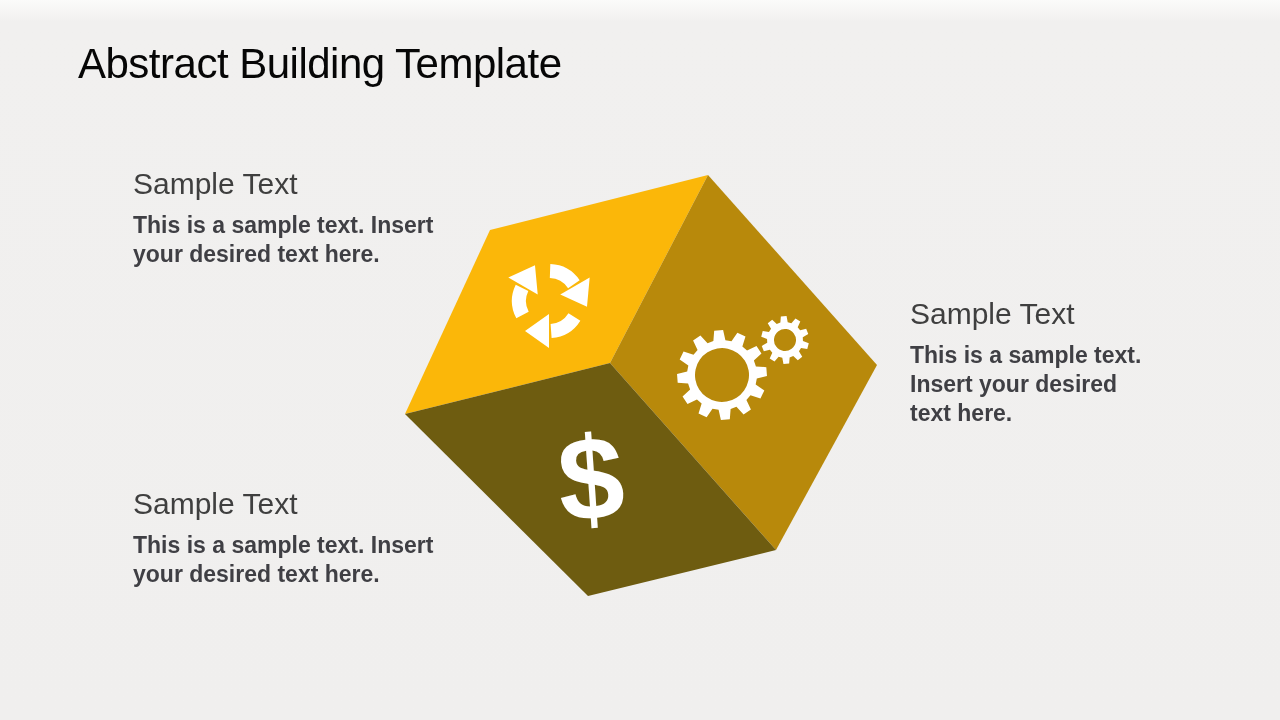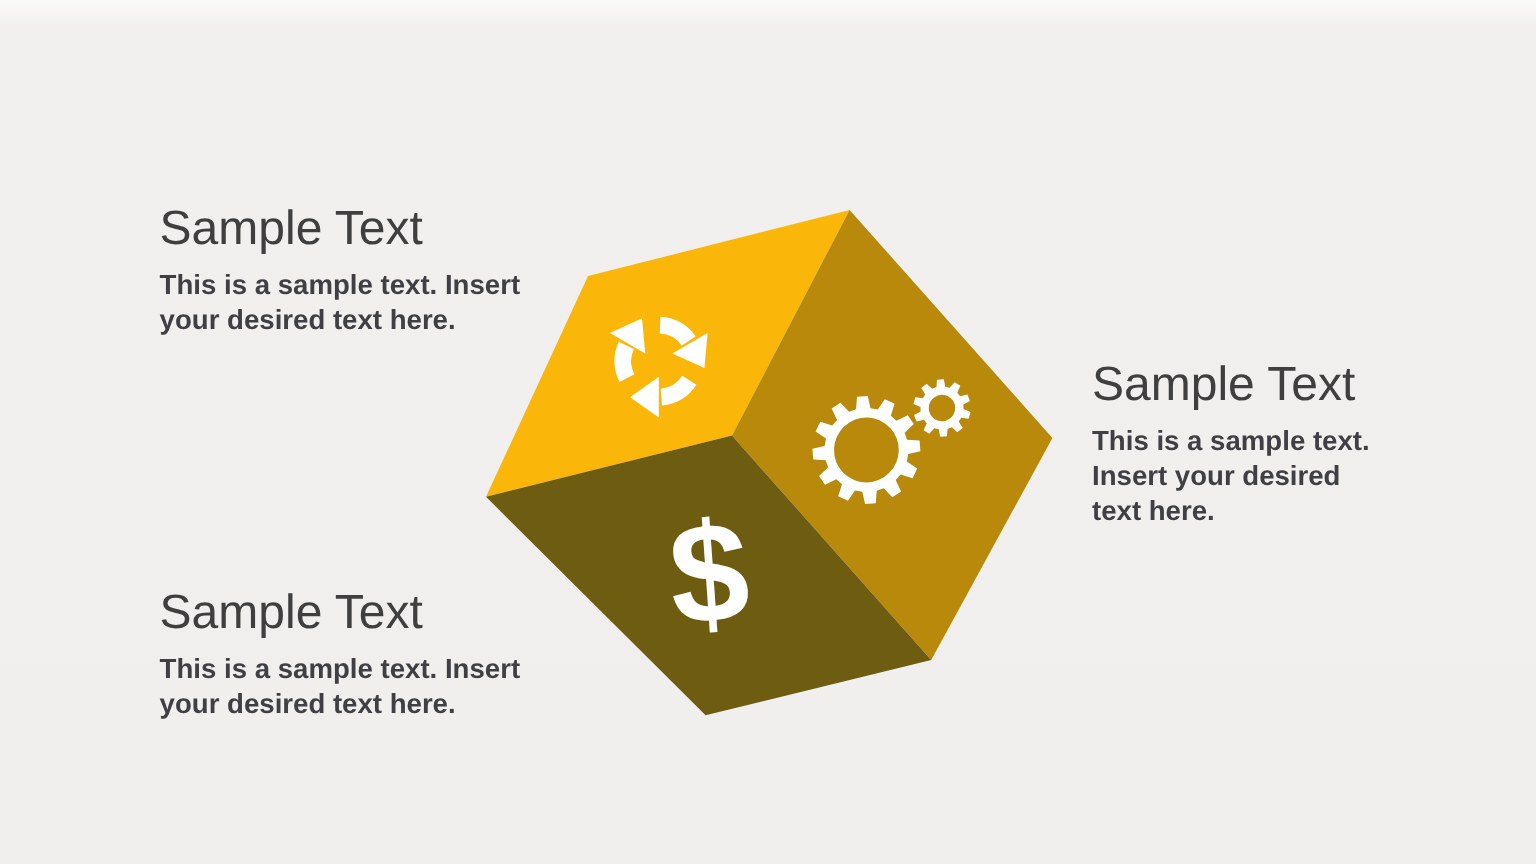--- a/index.html
+++ b/index.html
@@ -7,40 +7,41 @@
   .slide{
     position:relative;width:1280px;height:720px;overflow:hidden;
     background:linear-gradient(180deg,#fbfbfa 0%,#f1f0ef 3%,#f0efee 100%);
   }
   .slide-title{
     position:absolute;left:78px;top:40px;margin:0;
     font-size:42px;font-weight:400;color:#060606;letter-spacing:-0.5px;
   }
   .text-block{position:absolute;}
   .text-block h2{
-    margin:0 0 9px 0;font-size:40px;font-weight:400;color:#3f3f3f;line-height:1.2;
+    margin:0 0 9px 0;font-size:30px;font-weight:400;color:#3f3f3f;line-height:1.2;
   }
   .text-block p{
     margin:0;font-size:23px;font-weight:700;color:#3f3f44;line-height:29px;
   }
   .tb-top-left{left:133px;top:166px;width:310px;}
   .tb-bottom-left{left:133px;top:486px;width:310px;}
   .tb-right{left:910px;top:296px;width:240px;}
   .cube-svg{position:absolute;left:0;top:0;width:1280px;height:720px;}
   .dollar{
     position:absolute;left:591px;top:483px;
     transform:translate(-50%,-54%) rotate(-4deg);
     font-size:118px;font-weight:700;color:#ffffff;line-height:1;
   }
 </style>
 </head>
 <body>
 
 <div class="slide">
 
+  <h1 class="slide-title">Abstract Building Template</h1>
 
   <div class="text-block tb-top-left">
     <h2>Sample Text</h2>
     <p>This is a sample text. Insert your desired text here.</p>
   </div>
 
   <div class="text-block tb-bottom-left">
     <h2>Sample Text</h2>
     <p>This is a sample text. Insert your desired text here.</p>
   </div>

